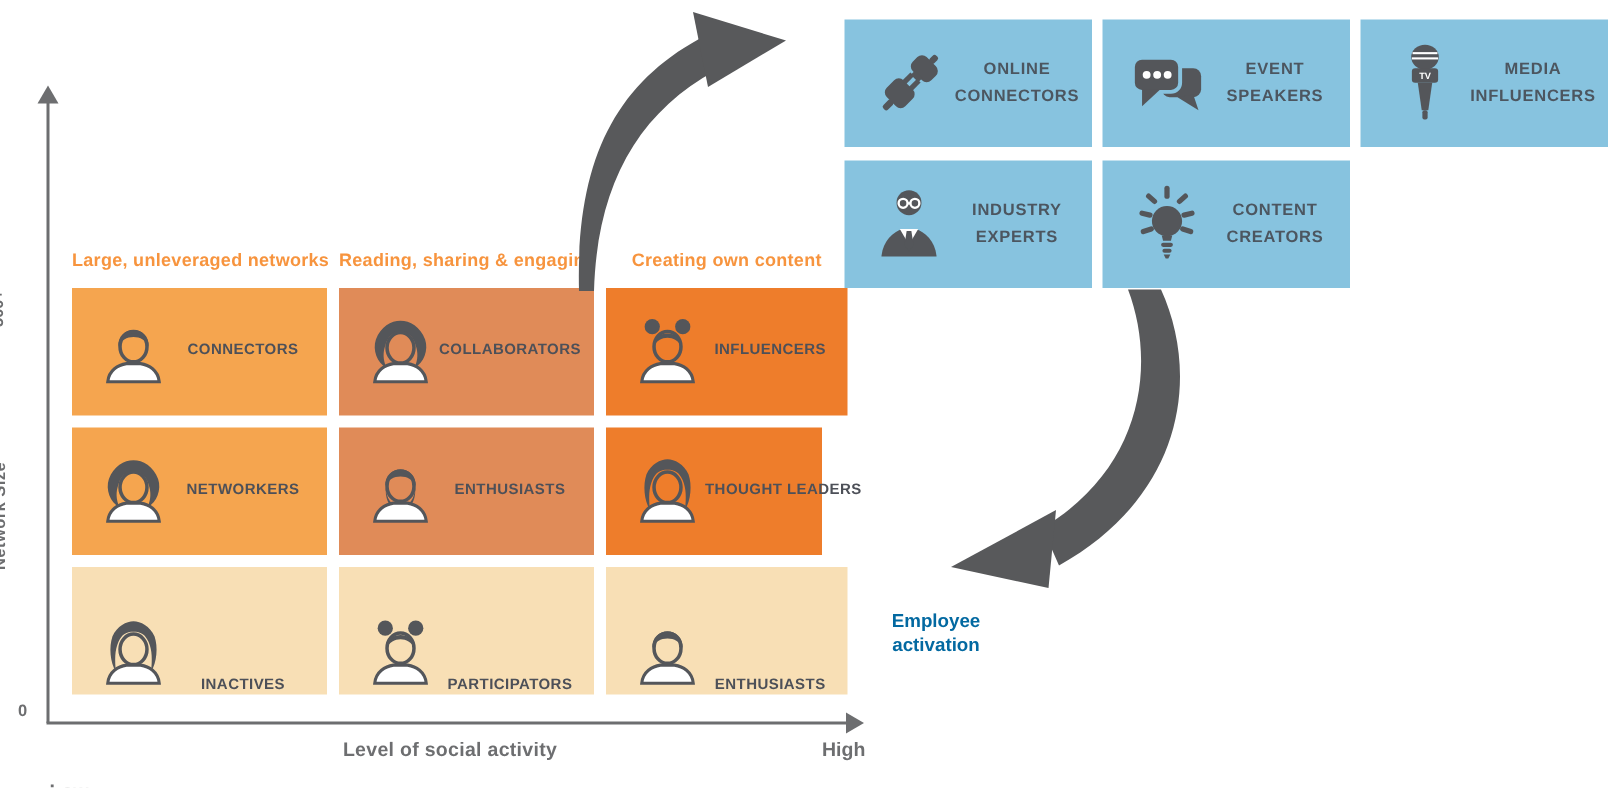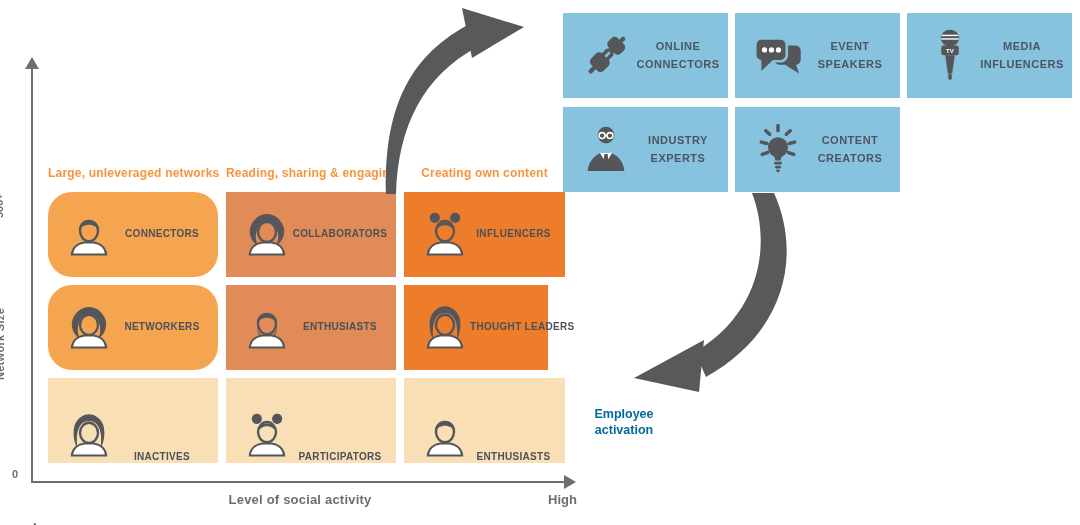--- a/index.html
+++ b/index.html
@@ -6,21 +6,21 @@
   .canvas{position:relative;width:1080px;height:525px;background:#fff;overflow:hidden;
           font-family:"Liberation Sans",sans-serif;}
 
   
   .mx-header{position:absolute;top:166px;height:18px;font-size:12px;font-weight:bold;
              color:#F7943E;text-align:center;letter-spacing:.2px;white-space:nowrap;}
 
   
   .mx-cell{position:absolute;width:170px;height:85px;display:flex;align-items:center;
            box-sizing:border-box;padding:0 8px;}
-  .tone-light{background:#F5A54F;border-radius:24px;}
+  .tone-light{background:#F5A54F;}
   .tone-mid{background:#E08B58;}
   .tone-bright{background:#EE7D2B;}
   .tone-cream{background:#F8DFB5;align-items:flex-end;}
   .p-icon{width:50px;height:54px;flex:0 0 auto;margin-left:8px;}
   .mx-label{flex:1;text-align:center;font-size:10px;font-weight:bold;color:#4D5058;
             letter-spacing:.3px;white-space:nowrap;line-height:1.25;}
 
   
   .bg-cell{position:absolute;width:165px;height:85px;background:#87C3DF;display:flex;
            align-items:center;box-sizing:border-box;padding:0 6px;}

